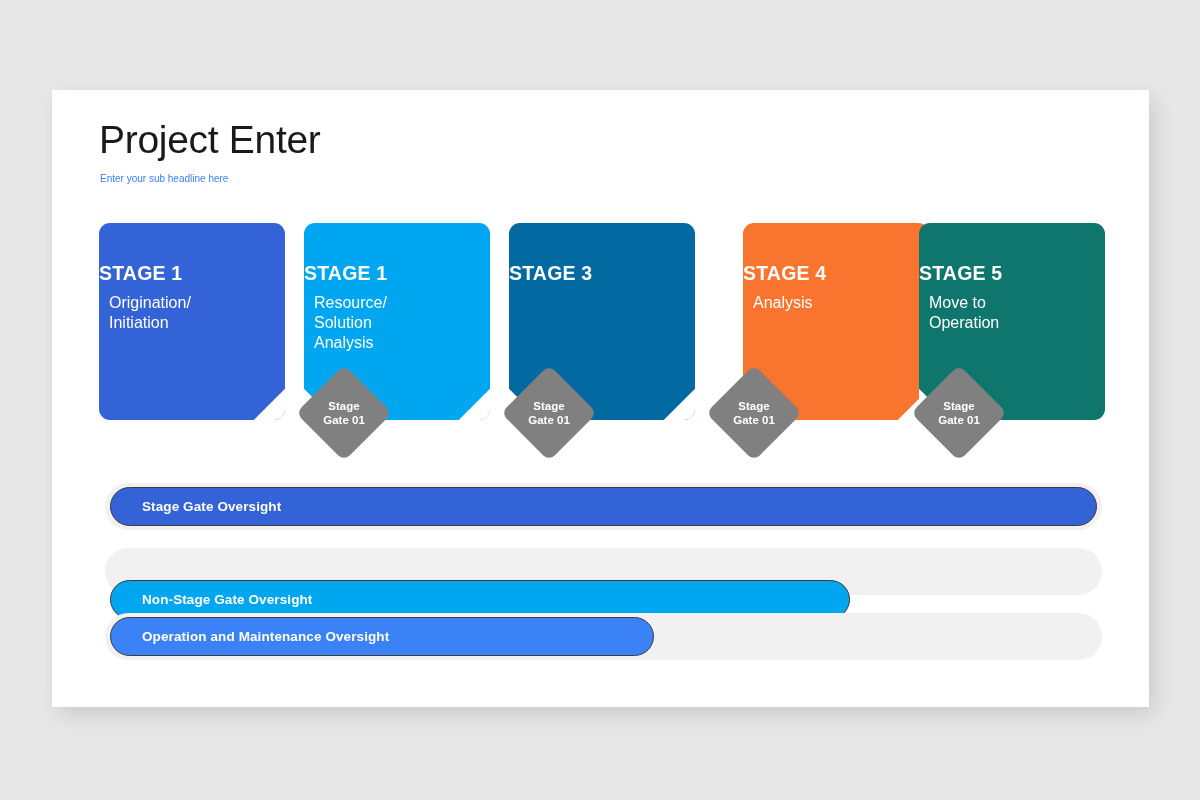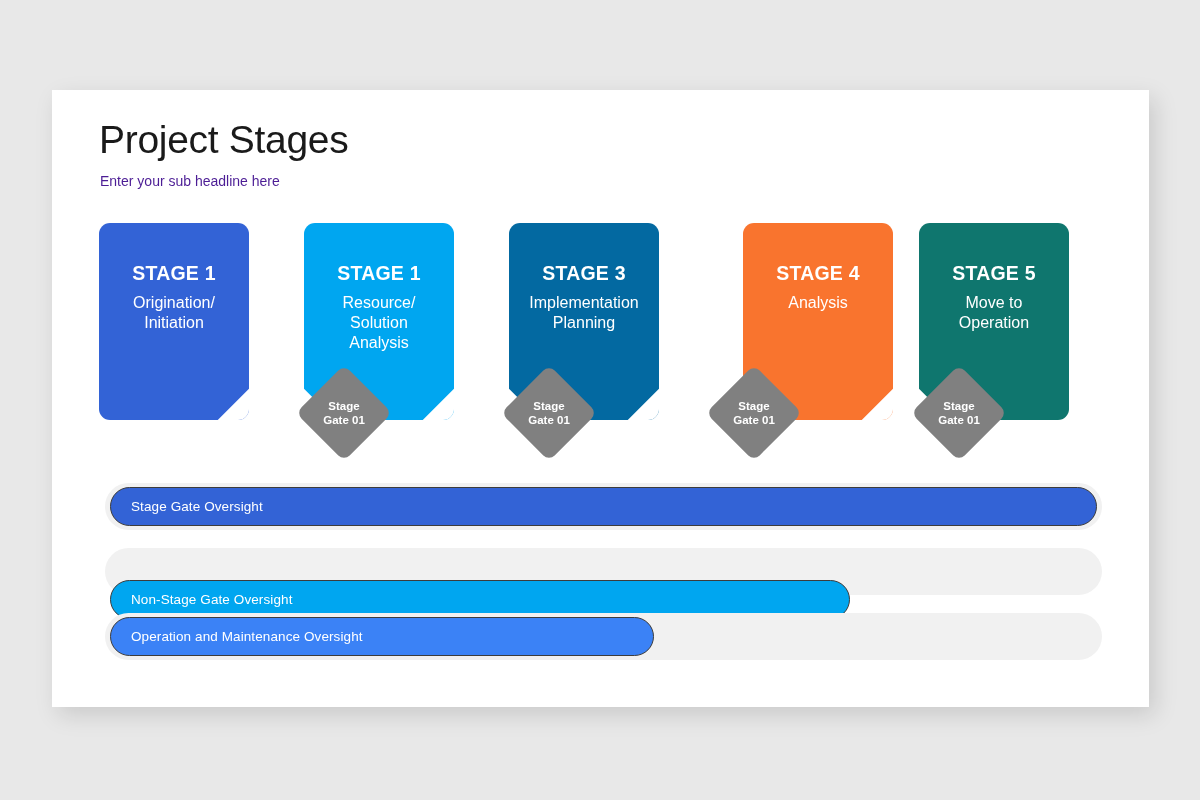--- a/index.html
+++ b/index.html
@@ -37,43 +37,42 @@
     font-weight: 400;
     color: #1a1a1a;
     letter-spacing: -0.3px;
     white-space: nowrap;
   }
 
   #page-subtitle {
     position: absolute;
     left: 48px;
     top: 83px;
-    font-size: 14px;
+    font-size: 10px;
     font-weight: 400;
-    color: #4c1d95;
+    color: #3b82f6;
     white-space: nowrap;
   }
 
   
   #stage-row {
     position: absolute;
     left: 47px;
     top: 133px;
     width: 1003px;
     height: 197px;
   }
 
   .stage-card {
     position: absolute;
     top: 0;
-    width: 150px;
+    width: 186px;
     height: 197px;
     border-radius: 11px;
     color: #ffffff;
-    text-align: center;
     overflow: hidden;
   }
 
   .stage-title {
     position: absolute;
     left: 0;
     right: 0;
     top: 40px;
     font-size: 19.5px;
     font-weight: bold;
@@ -82,21 +81,21 @@
   }
 
   .stage-desc {
     position: absolute;
     left: 0;
     right: 0;
     top: 70px;
     font-size: 16px;
     font-weight: 400;
     line-height: 1.26;
-    padding: 0 18px;
+    padding: 0 10px;
   }
 
   
   .notch {
     position: absolute;
     bottom: -46px;
     width: 64px;
     height: 64px;
     background: #ffffff;
     transform: rotate(45deg);
@@ -160,50 +159,49 @@
     height: 39px;
     border-radius: 20px;
     border: 1.6px solid #3c3c3c;
     display: flex;
     align-items: center;
   }
 
   .bar-label {
     color: #ffffff;
     font-size: 13.5px;
-    font-weight: normal;
-    padding-left: 20px;
+    font-weight: bold;
+    padding-left: 31px;
     white-space: nowrap;
     letter-spacing: 0.1px;
   }
 </style>
 </head>
 <body style="background: rgb(232, 232, 232);">
 
 <div id="slide" style="background: rgb(255, 255, 255);">
 
-  <div id="page-title">Project Stages</div>
+  <div id="page-title">Project Enter</div>
 
   <div id="page-subtitle">Enter your sub headline here</div>
 
   <div id="stage-row">
       <div class="stage-card" style="left: 0px; background: rgb(51, 99, 214);">
         <div class="stage-title">STAGE 1</div>
         <div class="stage-desc">Origination/<br>Initiation</div>
         <div class="notch right"></div>
       </div>
       <div class="stage-card" style="left: 205px; background: rgb(0, 166, 240);">
         <div class="stage-title">STAGE 1</div>
         <div class="stage-desc">Resource/<br>Solution<br>Analysis</div>
         <div class="notch left"></div>
         <div class="notch right"></div>
       </div>
       <div class="stage-card" style="left: 410px; background: #0369a1;">
         <div class="stage-title">STAGE 3</div>
-        <div class="stage-desc">Implementation<br>Planning</div>
         <div class="notch left"></div>
         <div class="notch right"></div>
       </div>
       <div class="stage-card" style="left: 615px; background: rgb(249, 116, 46); margin-left: 29px;">
         <div class="stage-title">STAGE 4</div>
         <div class="stage-desc">Analysis</div>
         <div class="notch left"></div>
         <div class="notch right"></div>
       </div>
       <div class="stage-card" style="left: 820px; background: #0f766e;">

